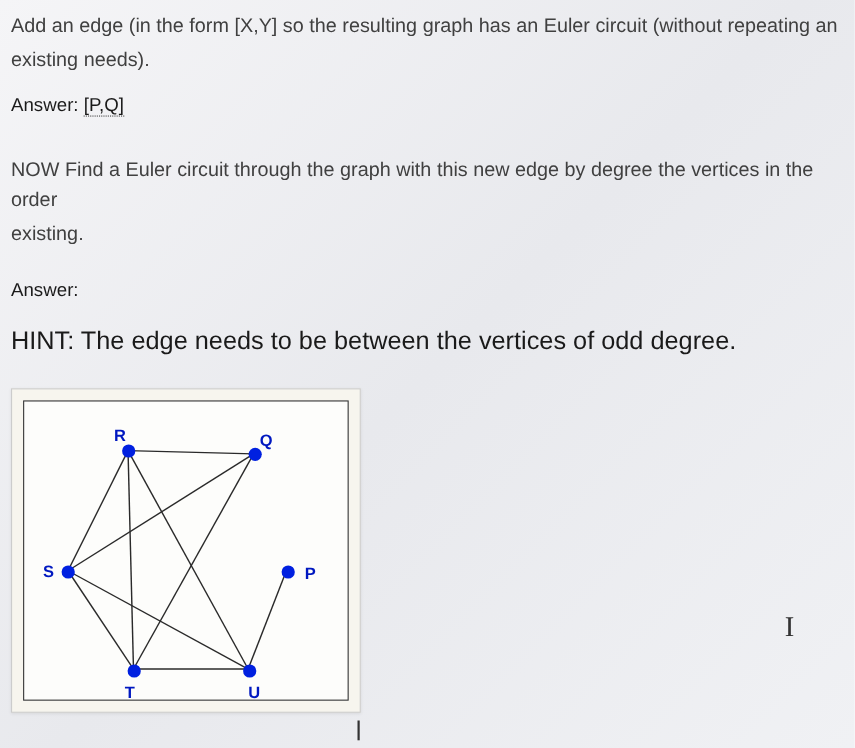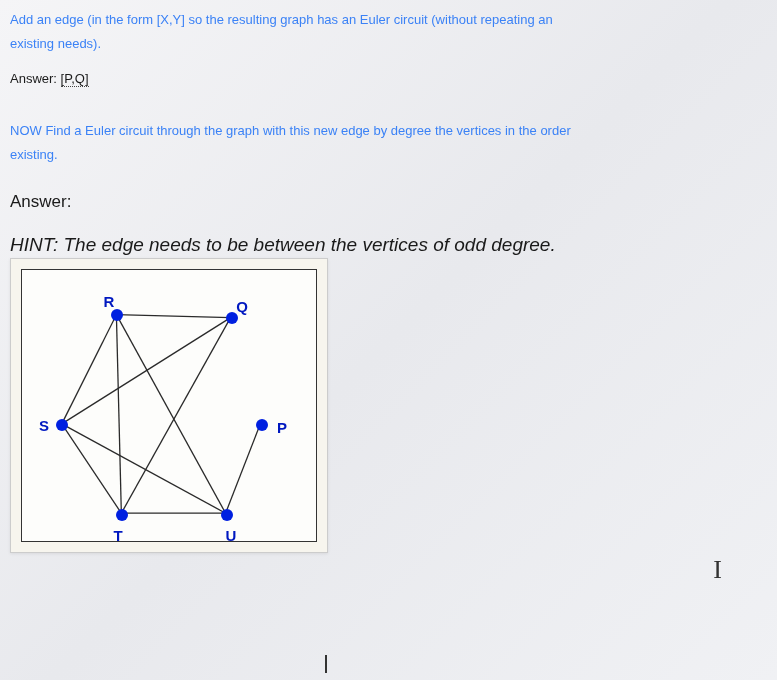--- a/index.html
+++ b/index.html
@@ -11,46 +11,45 @@
       width: 777px;
       height: 680px;
       background: linear-gradient(135deg, #f5f5f7 0%, #e8e9ed 50%, #f0f1f4 100%);
       font-family: Arial, Helvetica, sans-serif;
       color: #1a1a1a;
       padding: 10px 0 0 10px;
       overflow: hidden;
       position: relative;
     }
     .text-line {
-      font-size: 13px;
+      font-size: 18px;
       line-height: 1.5;
       margin-bottom: 4px;
-      color: #3b82f6;
+      color: #404040;
     }
     .answer-line {
-      font-size: 13px;
+      font-size: 17px;
       margin-top: 18px;
     }
     .link-style {
       color: #1a1a1a;
       text-decoration: none;
       border-bottom: 1px dotted #444;
     }
     .section-gap {
       margin-top: 35px;
     }
     .answer-label {
       font-size: 17px;
       margin-top: 28px;
       margin-bottom: 22px;
     }
     .hint-line {
-      font-size: 19px;
-      margin-bottom: 2px;
-      font-style: italic;
+      font-size: 23px;
+      margin-bottom: 30px;
     }
     .graph-box-outer {
       width: 318px;
       height: 295px;
       background: #f7f5ee;
       border: 1px solid #ccc;
       padding: 10px;
       box-shadow: 0 1px 3px rgba(0,0,0,0.08);
     }
     .graph-box-inner {

